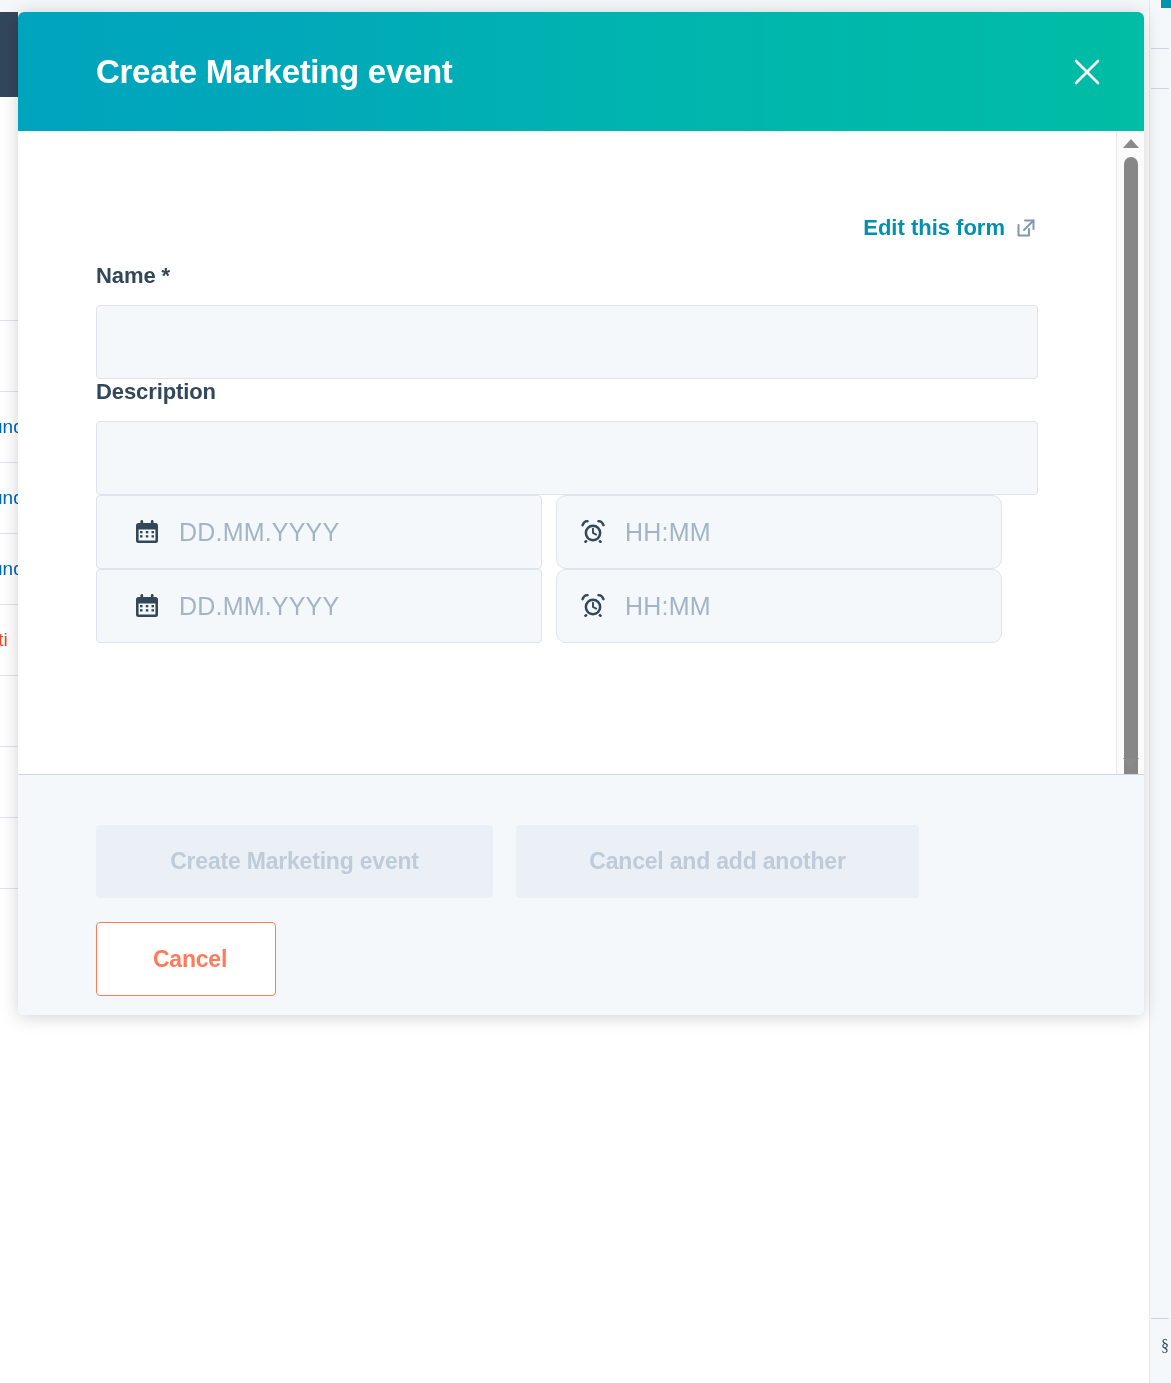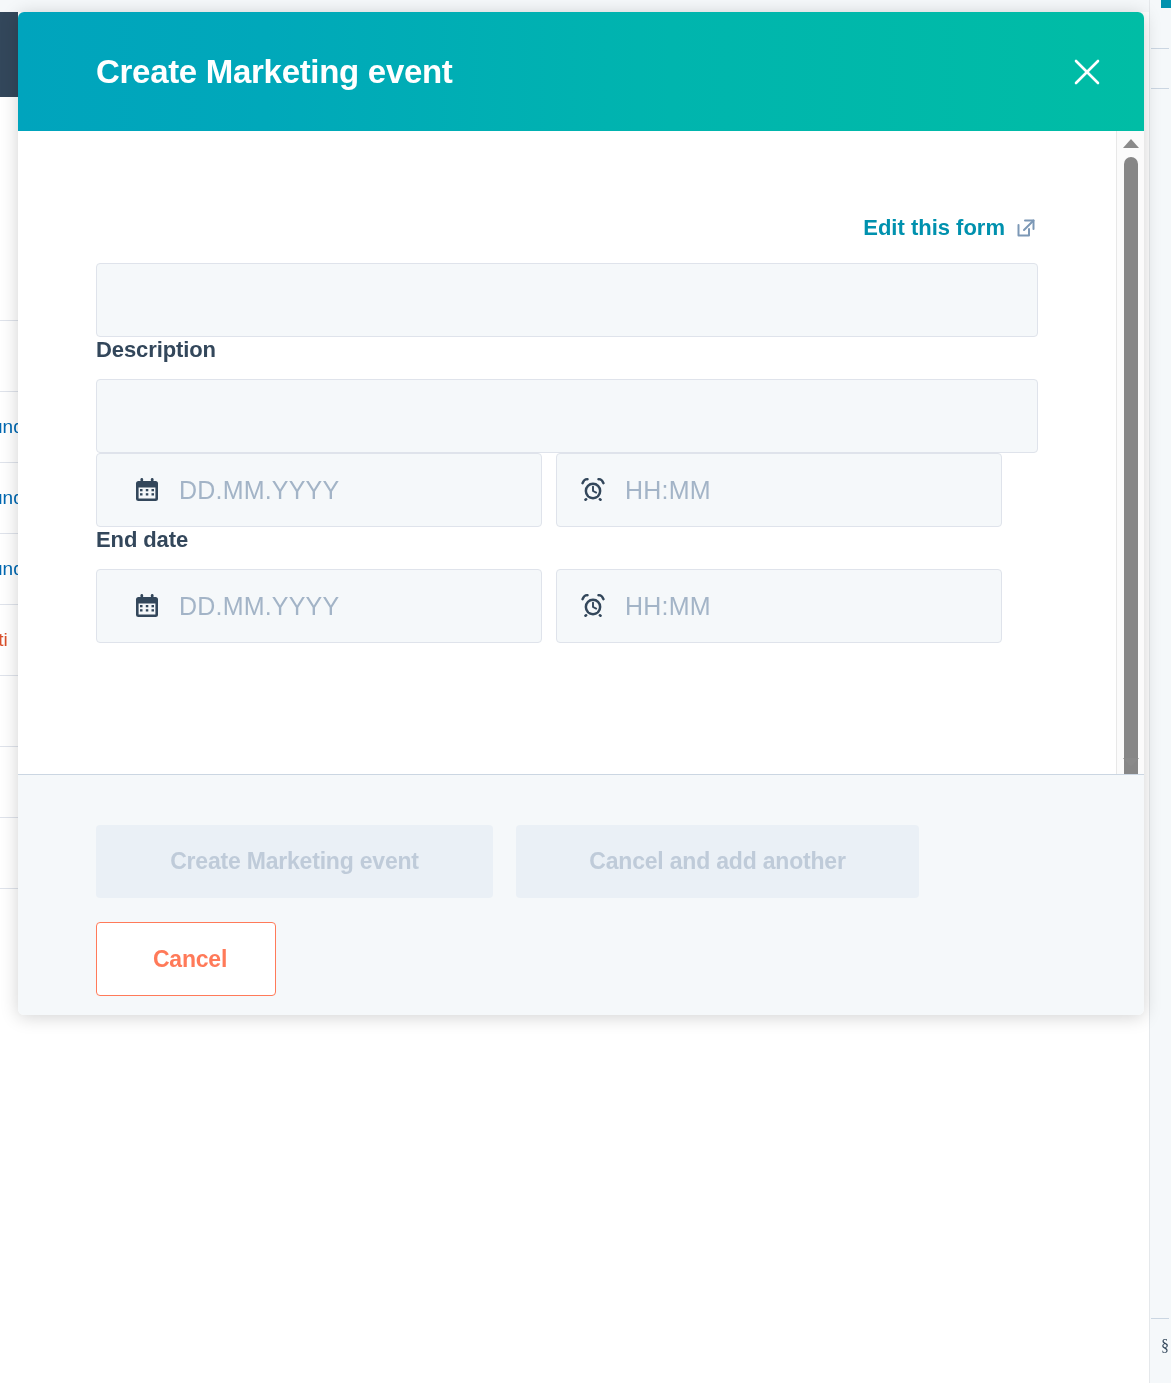--- a/index.html
+++ b/index.html
@@ -194,21 +194,21 @@
     height: 74px;
     background: #f5f8fa;
     border: 1px solid #dfe3eb;
     border-radius: 4px;
     display: flex;
     align-items: center;
     padding-left: 22px;
     overflow: hidden;
   }
   .dt-field.date { width: 446px; flex: 0 0 446px; padding-left: 36px; }
-  .dt-field.time { width: 446px; flex: 0 0 446px; }
+  .dt-field.time { width: 446px; flex: 0 0 446px; border-radius: 10px; }
   .dt-icon {
     display: flex;
     align-items: center;
     justify-content: center;
     width: 28px;
     margin-right: 18px;
     flex: 0 0 28px;
   }
   .dt-input {
     border: none;
@@ -365,20 +365,21 @@
             <svg width="24" height="24" viewBox="0 0 24 24" fill="none">
               <path d="M4.5 9 L4.5 19.5 L15 19.5 L15 13" stroke="#7c98b6" stroke-width="2" stroke-linecap="round" stroke-linejoin="round"></path>
               <path d="M11 4.5 L19.5 4.5 L19.5 13" stroke="#7c98b6" stroke-width="2" stroke-linecap="round" stroke-linejoin="round"></path>
               <path d="M19.5 4.5 L10 14" stroke="#7c98b6" stroke-width="2" stroke-linecap="round"></path>
             </svg>
           </span>
         </a>
       </div>
 
       <div class="field-group first">
+        <div class="field-label">Name *</div>
         <input class="text-input" type="text" value="" style="">
       </div>
 
       <div class="field-group">
         <div class="field-label">Description</div>
         <input class="text-input" type="text" value="" style="">
       </div>
 
 
       <div class="field-group">
@@ -411,21 +412,20 @@
                 <rect x="4.2" y="21.2" width="3.2" height="2.6" rx="1" fill="#33475b" transform="rotate(-28 5.8 22.5)"></rect>
                 <rect x="18.6" y="21.2" width="3.2" height="2.6" rx="1" fill="#33475b" transform="rotate(28 20.2 22.5)"></rect>
               </svg>
             </span>
             <input class="dt-input" type="text" placeholder="HH:MM" style="">
           </div>
         </div>
       </div>
 
       <div class="field-group">
-        <div class="field-label">End date</div>
         <div class="datetime-row">
           <div class="dt-field date">
             <span class="dt-icon">
               <svg width="26" height="26" viewBox="0 0 26 26">
                 <rect x="2" y="4" width="22" height="20" rx="2.5" fill="#33475b"></rect>
                 <rect x="6.5" y="1" width="2.6" height="5" rx="1.2" fill="#33475b"></rect>
                 <rect x="16.9" y="1" width="2.6" height="5" rx="1.2" fill="#33475b"></rect>
                 <rect x="4.6" y="10.5" width="16.8" height="11" fill="#f5f8fa"></rect>
                 <rect x="6" y="12" width="2.5" height="2.3" fill="#33475b"></rect>
                 <rect x="11.8" y="12" width="2.5" height="2.3" fill="#33475b"></rect>

